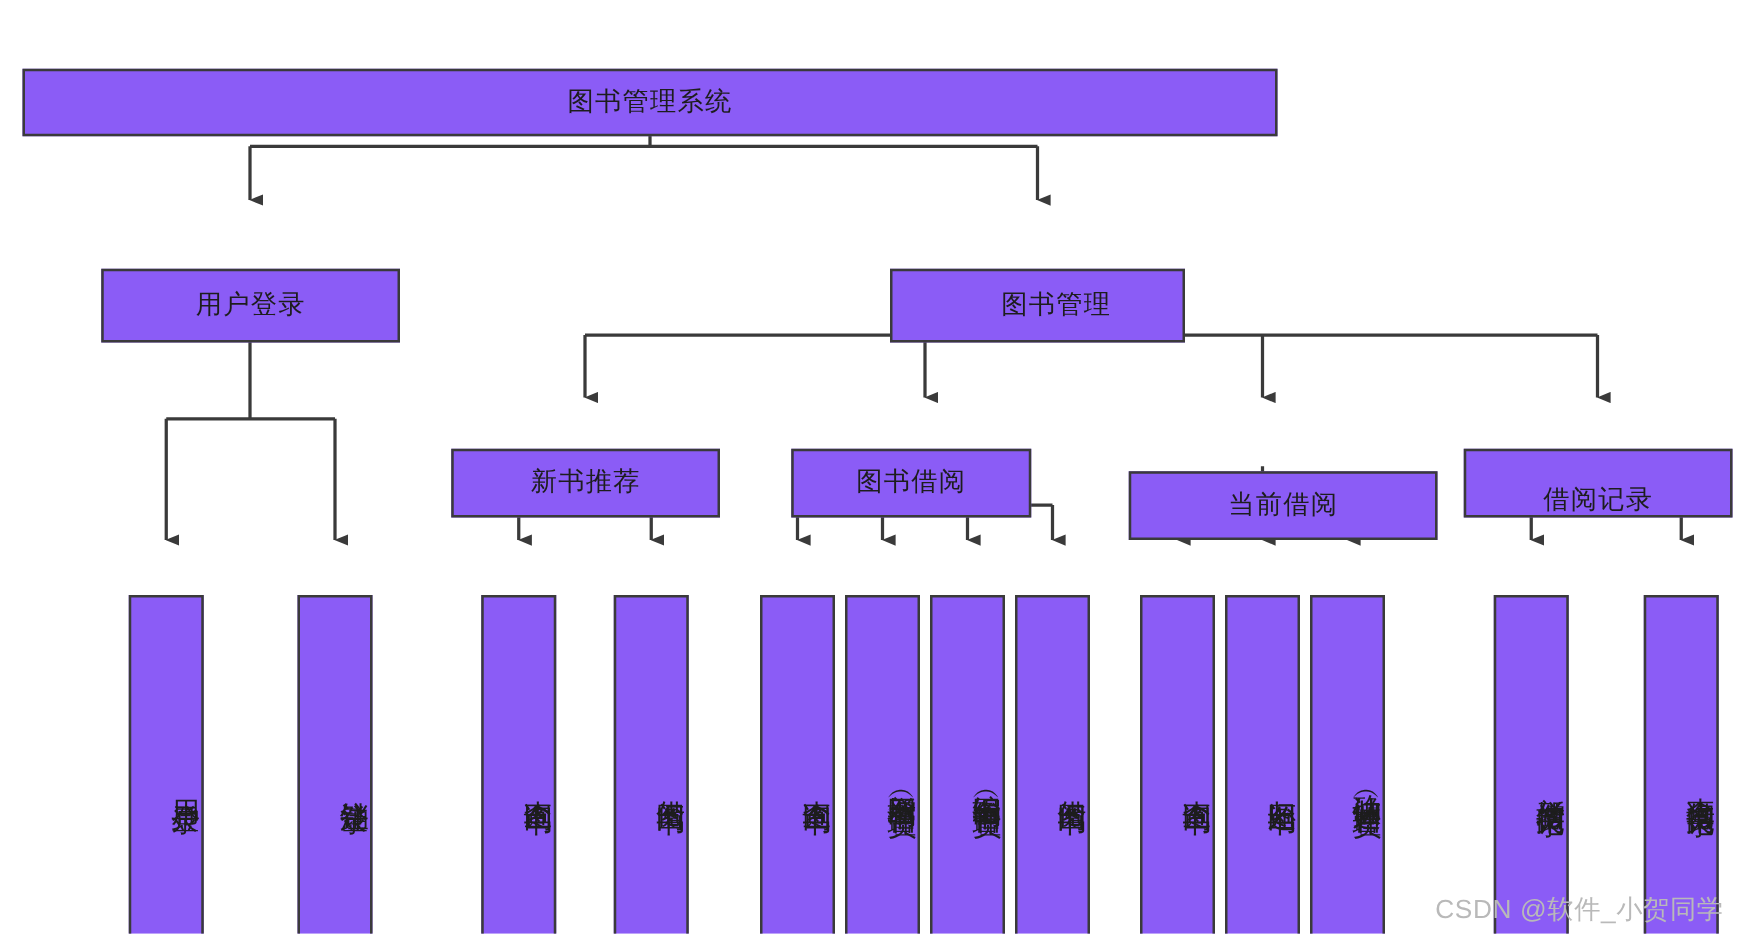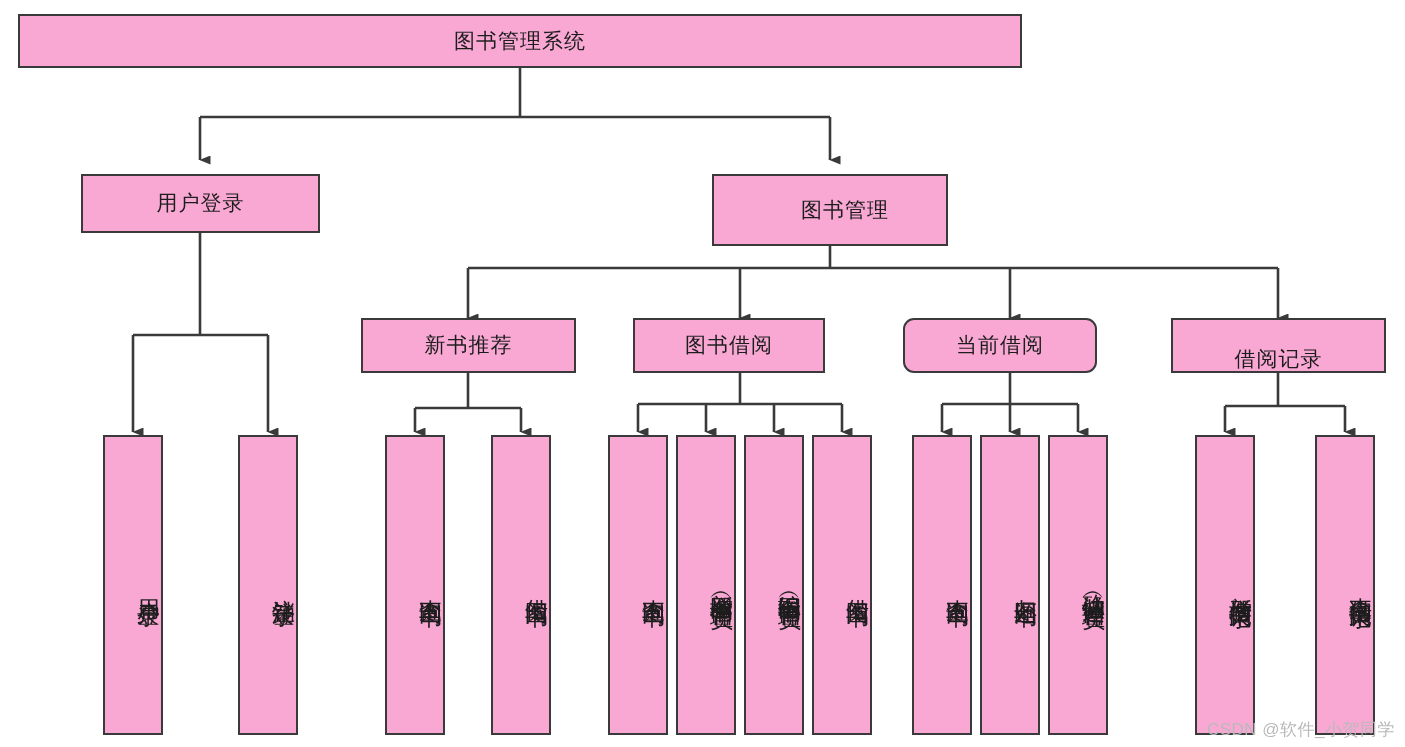--- a/index.html
+++ b/index.html
@@ -22,26 +22,27 @@
     left: 0;
     top: 0;
     width: 1405px;
     height: 747px;
     pointer-events: none;
   }
   .node {
     position: absolute;
     box-sizing: border-box;
     border: 2px solid #3a3a3a;
-    background: #f9a8d4;
+    background: #8b5cf6;
     display: flex;
     align-items: center;
     justify-content: center;
     color: #1d1d1d;
     line-height: 1.08;
+    margin-top: 41px;
   }
   .node.horiz {
     font-size: 21px;
     letter-spacing: 1px;
   }
   .node.vert {
     writing-mode: vertical-rl;
     text-orientation: upright;
     font-size: 23px;
     letter-spacing: 2px;
@@ -49,23 +50,23 @@
     align-items: flex-start;
     justify-content: center;
   }
   .node.vert .label {
     writing-mode: vertical-rl;
     text-orientation: upright;
     text-align: center;
   }
   .watermark {
     position: absolute;
-    right: 10px;
+    right: 26px;
     bottom: 6px;
-    font-size: 17px;
+    font-size: 21px;
     color: #b9b9b9;
     white-space: nowrap;
     letter-spacing: 0.5px;
   }
 </style>
 </head>
 <body>
 
 <div id="canvas">
 
@@ -120,31 +121,31 @@
     </g>
   </svg>
 
   <div class="node horiz" style="left:18px; top:14px; width:1004px; height:54px;">
     <span class="label">图书管理系统</span>
   </div>
 
   <div class="node horiz" style="left:81px; top:174px; width:239px; height:59px;">
     <span class="label">用户登录</span>
   </div>
-  <div class="node horiz" style="left:712px; top:174px; width:236px; height:72px;padding-left:30px;">
+  <div class="node horiz" style="left:712px; top:174px; width:236px; height:59px;padding-left:30px;">
     <span class="label">图书管理</span>
   </div>
 
   <div class="node horiz" style="left:361px; top:318px; width:215px; height:55px;">
     <span class="label">新书推荐</span>
   </div>
   <div class="node horiz" style="left:633px; top:318px; width:192px; height:55px;">
     <span class="label">图书借阅</span>
   </div>
-  <div class="node horiz" style="left:903px; top:318px; width:194px; height:55px;border-radius:11px;">
+  <div class="node horiz" style="left:903px; top:336px; width:247px; height:55px;">
     <span class="label">当前借阅</span>
   </div>
   <div class="node horiz" style="left:1171px; top:318px; width:215px; height:55px;align-items:flex-end;">
     <span class="label">借阅记录</span>
   </div>
 
   <div class="node vert" style="left:103px; top:435px; width:60px; height:300px;">
     <span class="label">用户登录</span>
   </div>
   <div class="node vert" style="left:238px; top:435px; width:60px; height:300px;">

